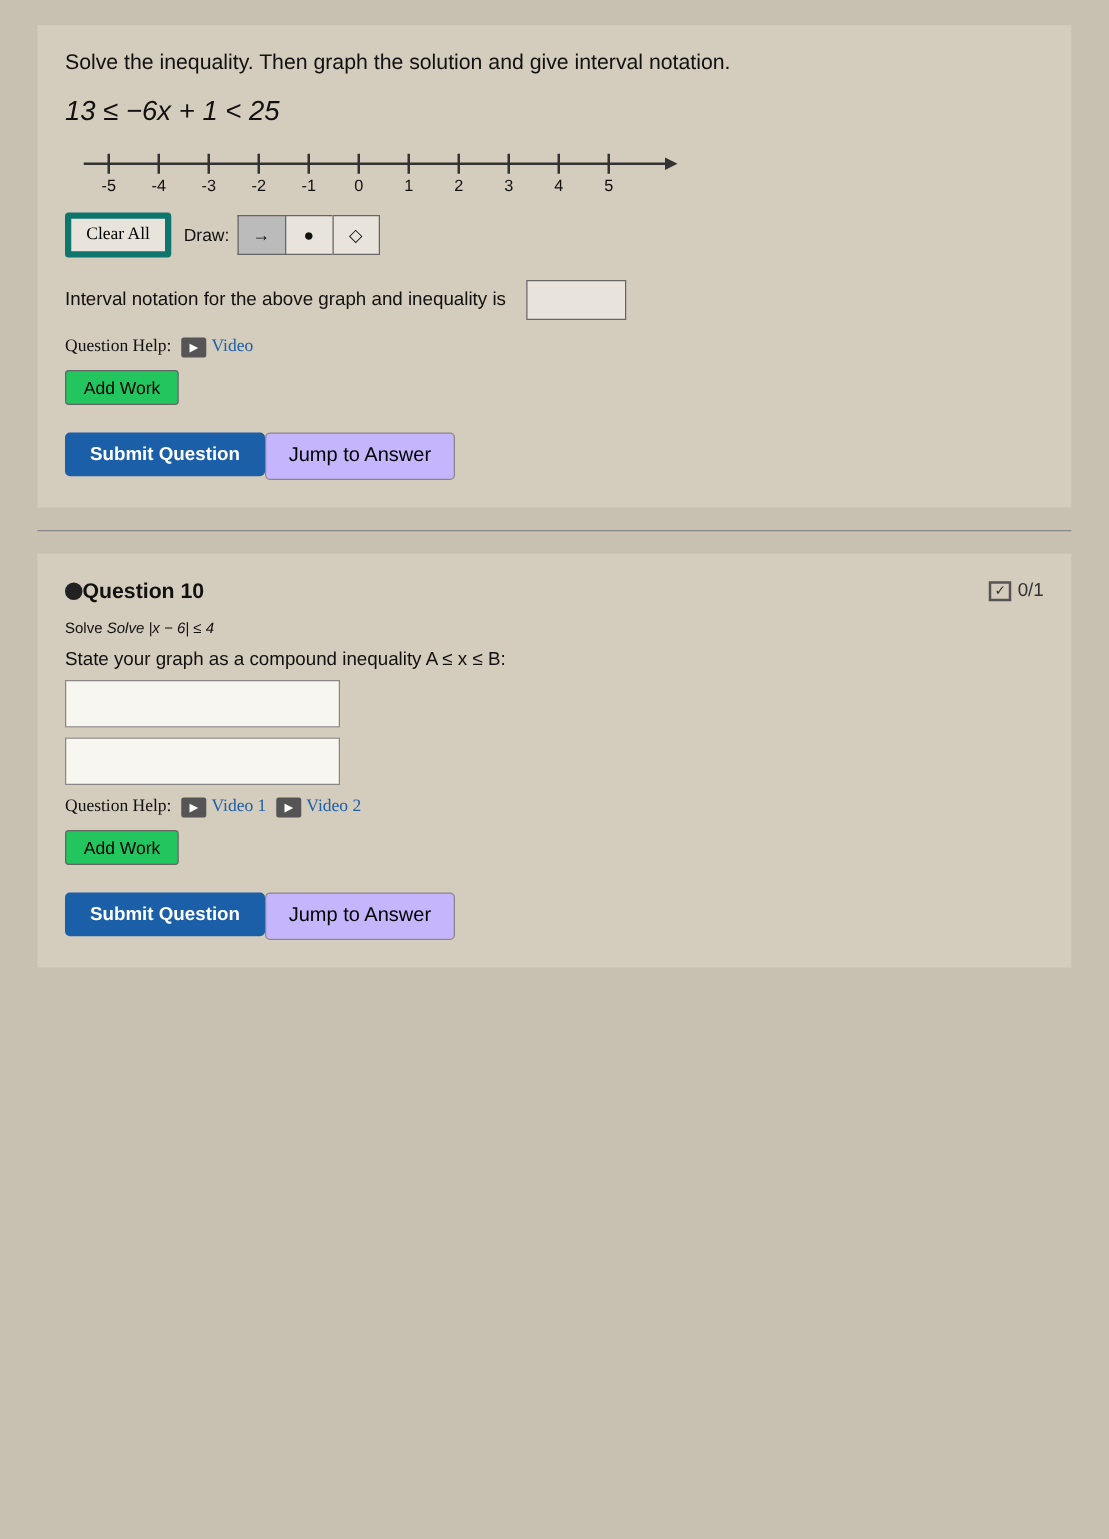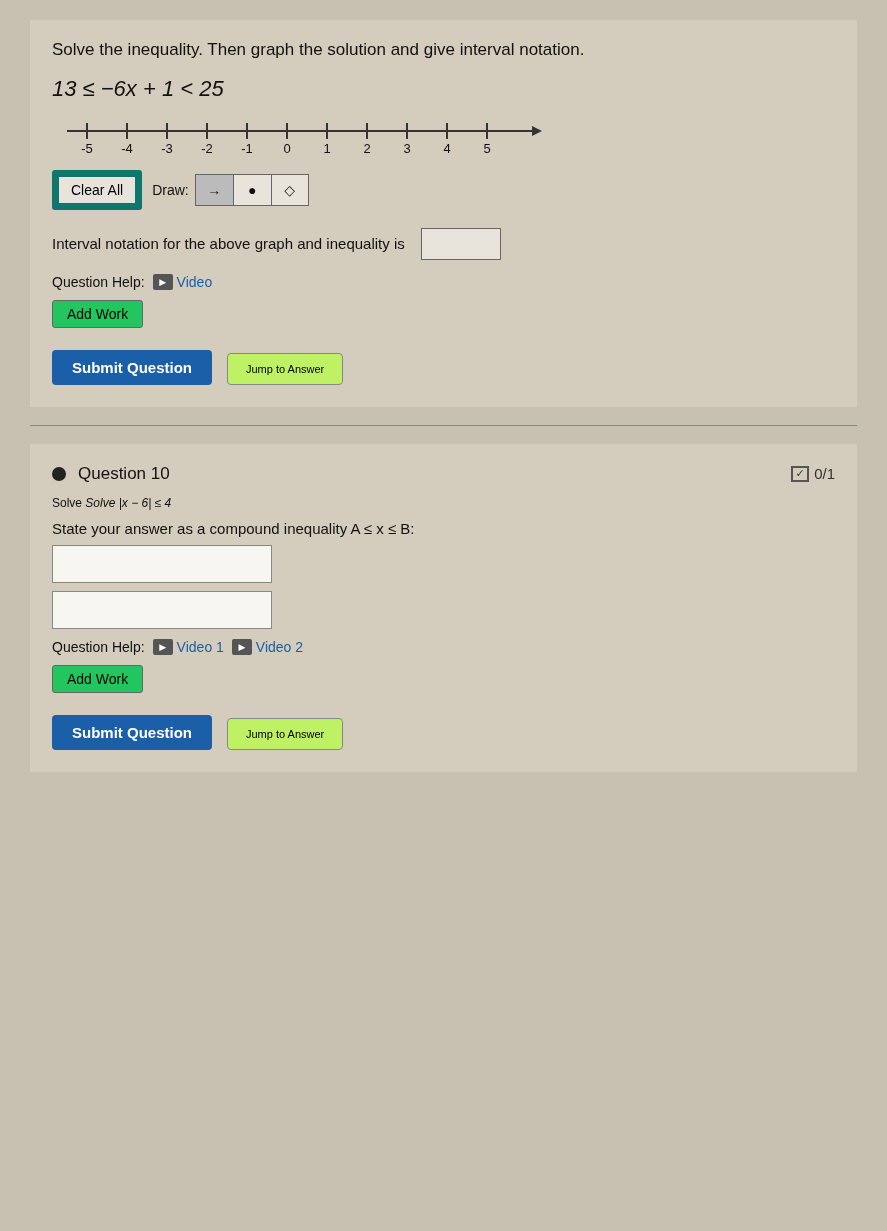--- a/index.html
+++ b/index.html
@@ -42,26 +42,27 @@
     }
     
     .draw-controls {
       display: flex;
       align-items: center;
       gap: 0;
       margin-top: 10px;
       flex-wrap: nowrap;
     }
     .clear-all-btn {
-      border: 7px solid #0f766e;
+      border: 5px solid #0f766e;
       background: #e8e4dc;
       padding: 5px 12px;
       font-size: 14px;
       cursor: pointer;
       border-radius: 3px;
+      font-family: Liberation Serif, serif;
     }
     .draw-label {
       margin-left: 10px;
       font-size: 14px;
       margin-right: 6px;
     }
     .draw-tool {
       border: 1px solid #666;
       background: #e8e4dc;
       padding: 4px 10px;
@@ -105,20 +106,21 @@
       display: block;
       margin: 8px 0;
     }
     
     .question-help {
       font-size: 14px;
       margin: 10px 0 6px 0;
       display: flex;
       align-items: center;
       gap: 8px;
+      font-family: Liberation Serif, serif;
     }
     .video-link {
       color: #1a5fa8;
       text-decoration: none;
       display: flex;
       align-items: center;
       gap: 4px;
       font-size: 14px;
     }
     .video-icon {
@@ -137,61 +139,61 @@
       background: #22c55e;
       padding: 5px 14px;
       font-size: 14px;
       cursor: pointer;
       border-radius: 3px;
       margin: 4px 0 12px 0;
       display: inline-block;
     }
     .action-row {
       display: flex;
-      align-items: flex-end;
-      gap: 15px;
+      align-items: flex-start;
+      gap: 0;
       margin-top: 10px;
     }
     .submit-btn {
       background: #1a5fa8;
       color: white;
       border: none;
       padding: 9px 20px;
       font-size: 15px;
       font-weight: 600;
       border-radius: 4px;
       cursor: pointer;
     }
     .jump-btn {
       border: 1px solid #888;
-      background: #bef264;
+      background: #c4b5fd;
       padding: 9px 18px;
-      font-size: 11px;
+      font-size: 16px;
       cursor: pointer;
       border-radius: 4px;
     }
     
     .divider {
       border: none;
       border-top: 1px solid #888;
       margin: 18px 0;
     }
     
     .q10-header {
       display: flex;
       justify-content: space-between;
       align-items: center;
       padding: 10px 0 12px 0;
     }
     .q10-title {
       font-size: 17px;
-      font-weight: 400;
-      display: flex;
-      align-items: center;
-      gap: 12px;
+      font-weight: 700;
+      display: flex;
+      align-items: center;
+      gap: 0;
     }
     .q10-dot {
       width: 14px;
       height: 14px;
       background: #222;
       border-radius: 50%;
       display: inline-block;
     }
     .q10-score {
       font-size: 15px;
@@ -327,21 +329,21 @@
     <div class="q10-score">
       <span class="check-icon">✓</span>
       <span>0/1</span>
     </div>
   </div>
 
   <p class="solve-text">
     <span>Solve </span><span class="italic-math">Solve |x − 6| ≤ 4</span>
   </p>
 
-  <p class="state-text">State your answer as a compound inequality A ≤ x ≤ B:</p>
+  <p class="state-text">State your graph as a compound inequality A ≤ x ≤ B:</p>
   <input class="answer-input" type="text" value="" style="">
 
   <input class="answer-input" type="text" value="" style="">
 
   
   <div class="question-help">
     <span>Question Help:</span>
     <a href="#" class="video-link">
       <span class="video-icon">▶</span>
       <span>Video 1</span>

